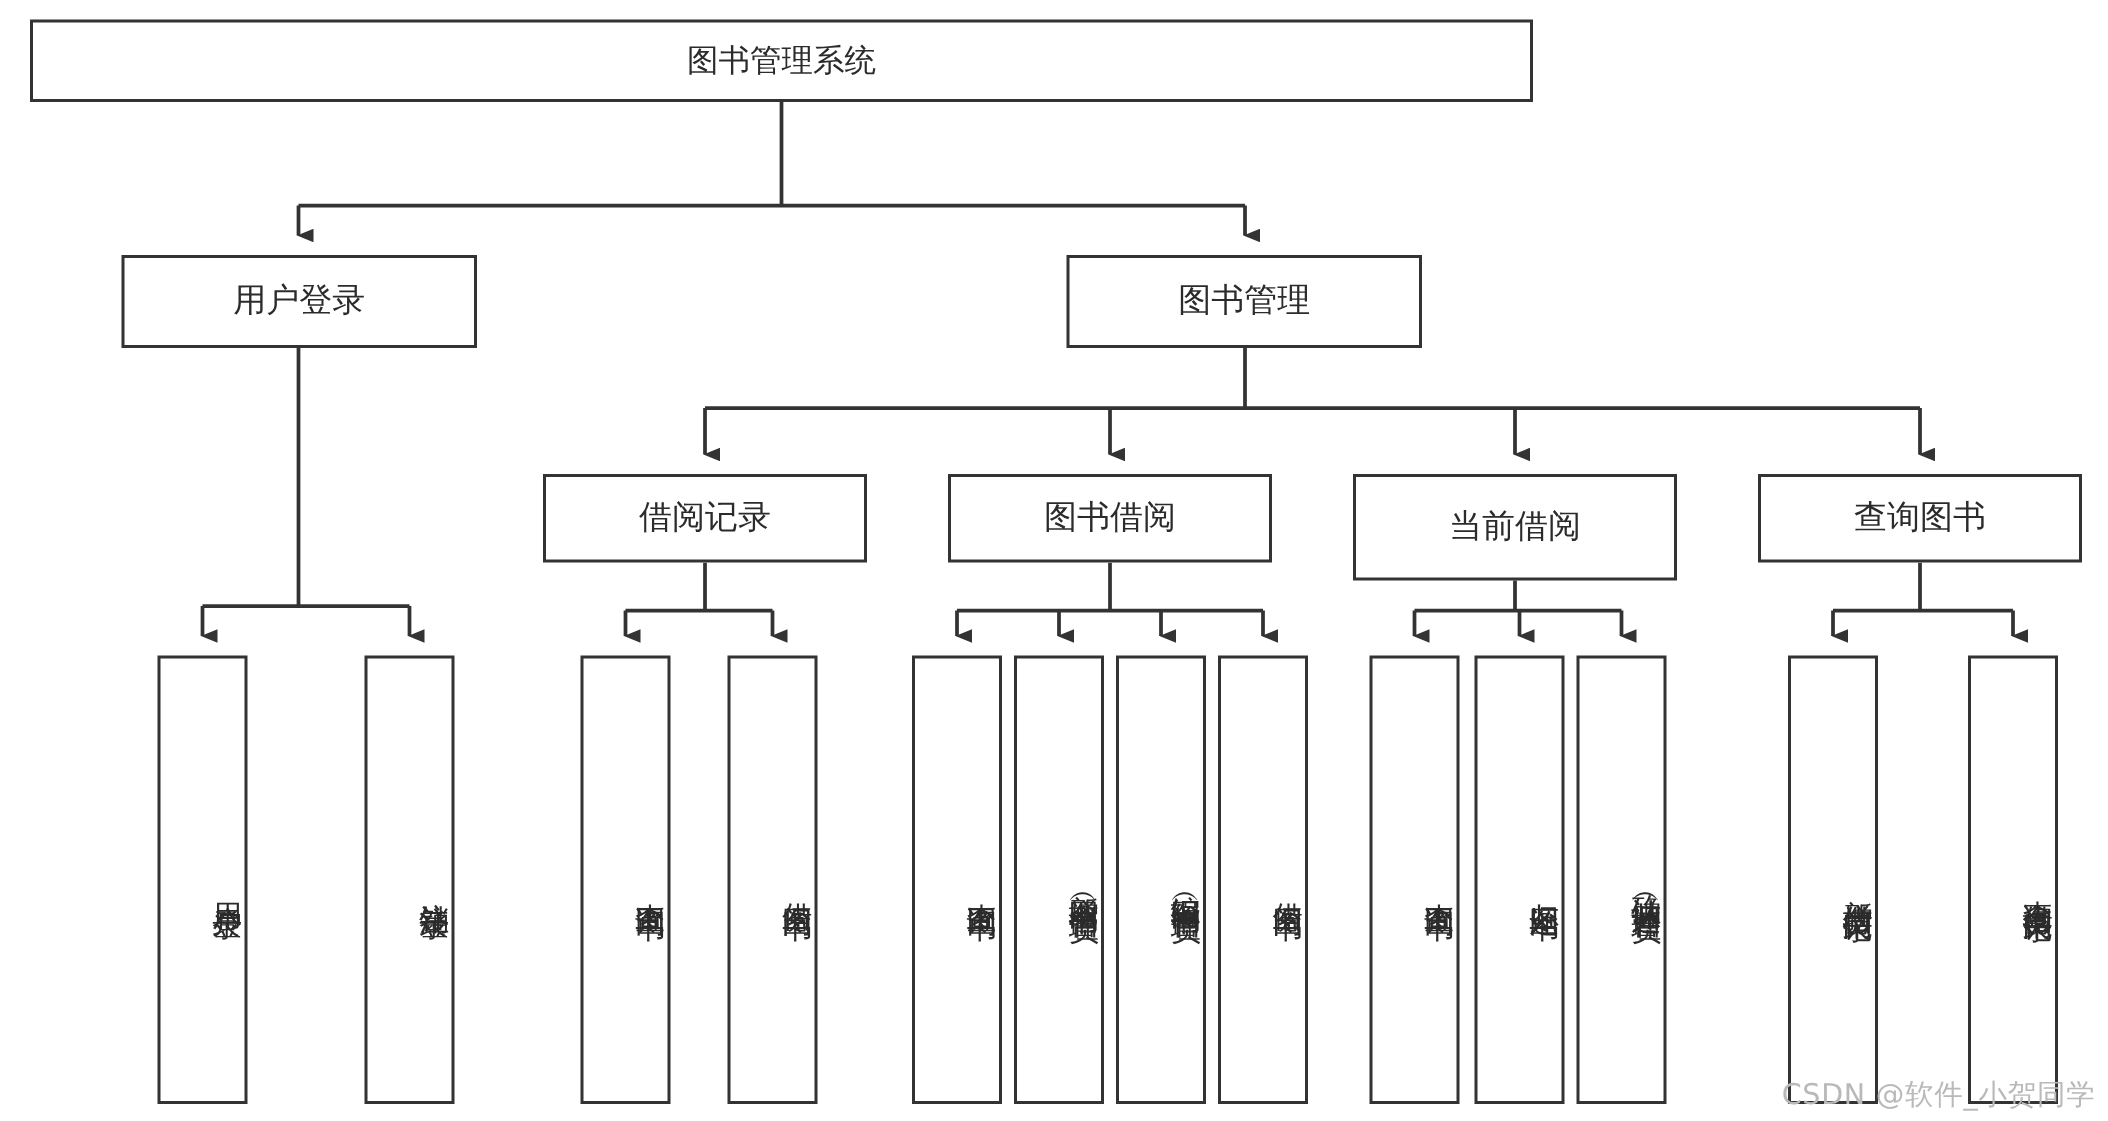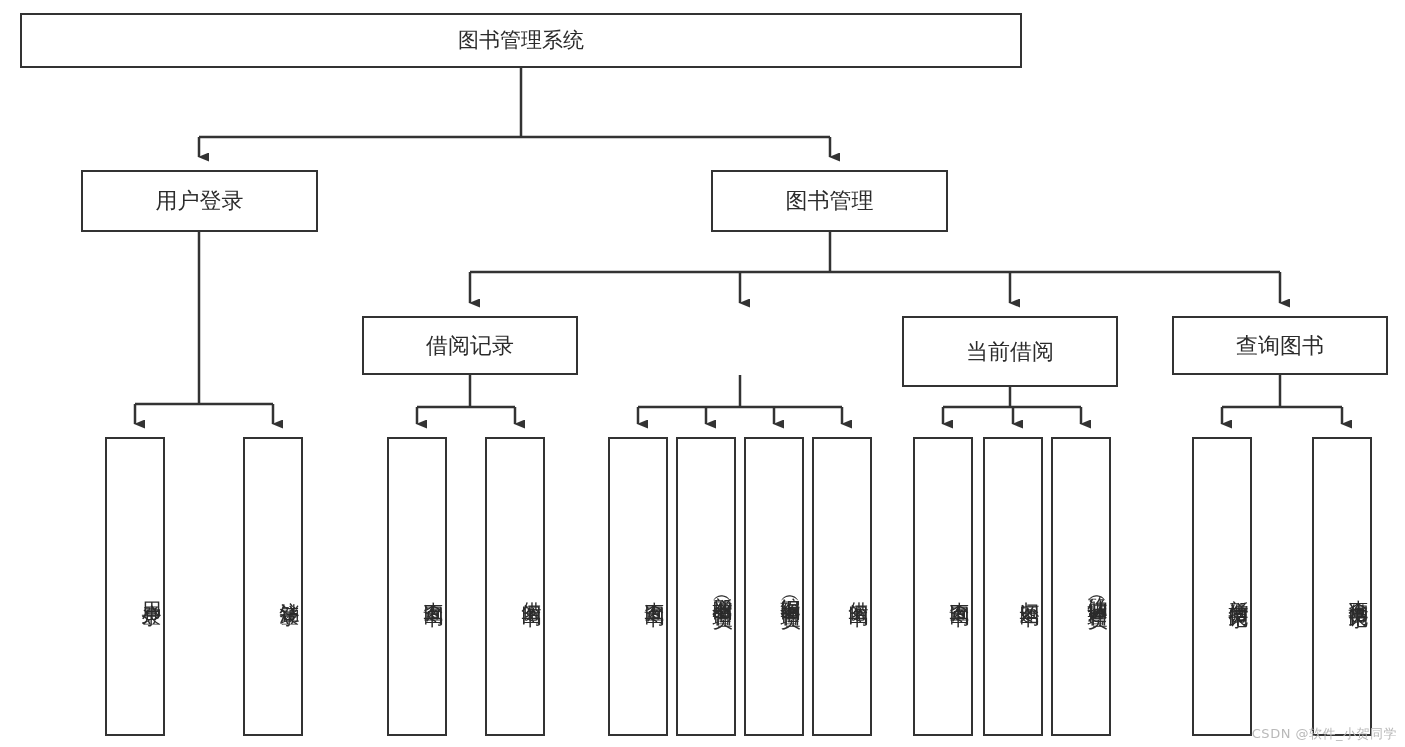--- a/index.html
+++ b/index.html
@@ -56,21 +56,21 @@
   }
   .node.v span {
     display: block;
     writing-mode: vertical-rl;
     text-orientation: upright;
   }
   .watermark {
     position: absolute;
     right: 8px;
     bottom: 4px;
-    font-size: 13px;
+    font-size: 19px;
     color: #b9b9b9;
     z-index: 5;
     white-space: nowrap;
     letter-spacing: 0.5px;
   }
 </style>
 </head>
 <body>
 
 <div id="canvas">
@@ -148,20 +148,23 @@
   <div class="node l1" style="left:81px; top:170px; width:237px; height:62px;">
     <span>用户登录</span>
   </div>
   <div class="node l1" style="left:711px; top:170px; width:237px; height:62px;">
     <span>图书管理</span>
   </div>
 
   <div class="node l1" style="left:362px; top:316px; width:216px; height:59px;">
     <span>借阅记录</span>
   </div>
+  <div class="node l1" style="left:632px; top:316px; width:216px; height:59px;">
+    <span>图书借阅</span>
+  </div>
   <div class="node l1" style="left:902px; top:316px; width:216px; height:71px;">
     <span>当前借阅</span>
   </div>
   <div class="node l1" style="left:1172px; top:316px; width:216px; height:59px;">
     <span>查询图书</span>
   </div>
 
   <div class="node v" style="left:105px; top:437px; width:60px; height:299px;">
     <span>用户登录</span>
   </div>

